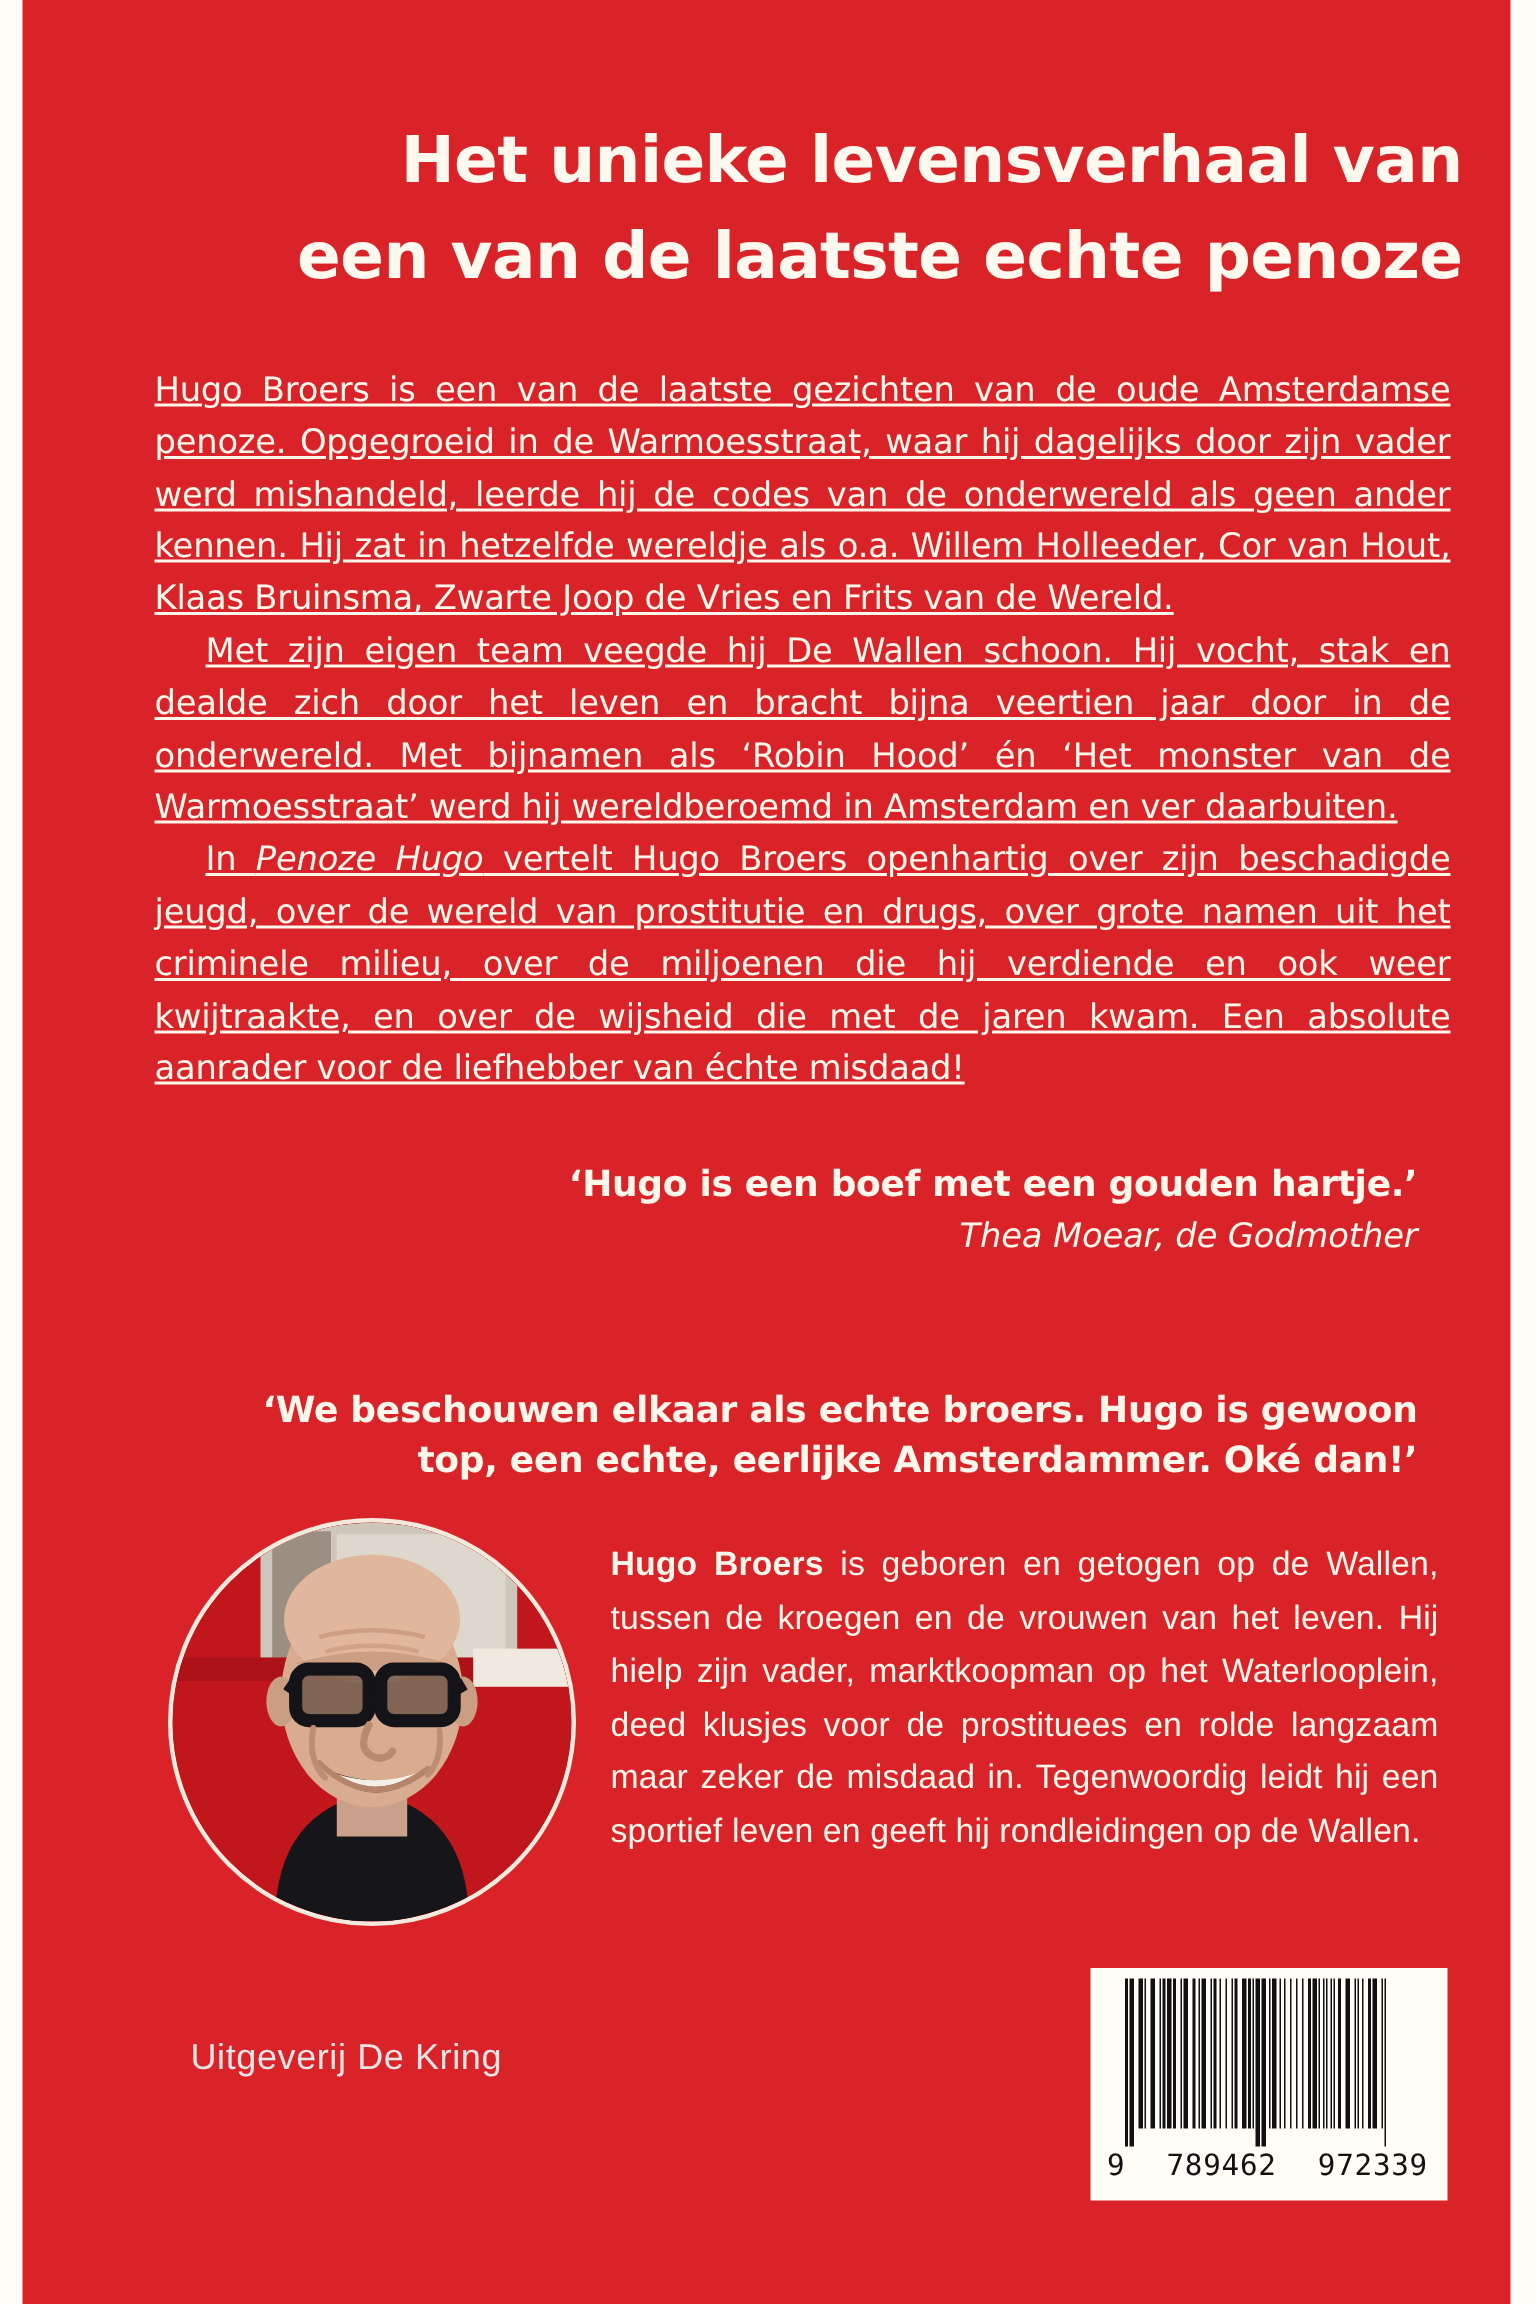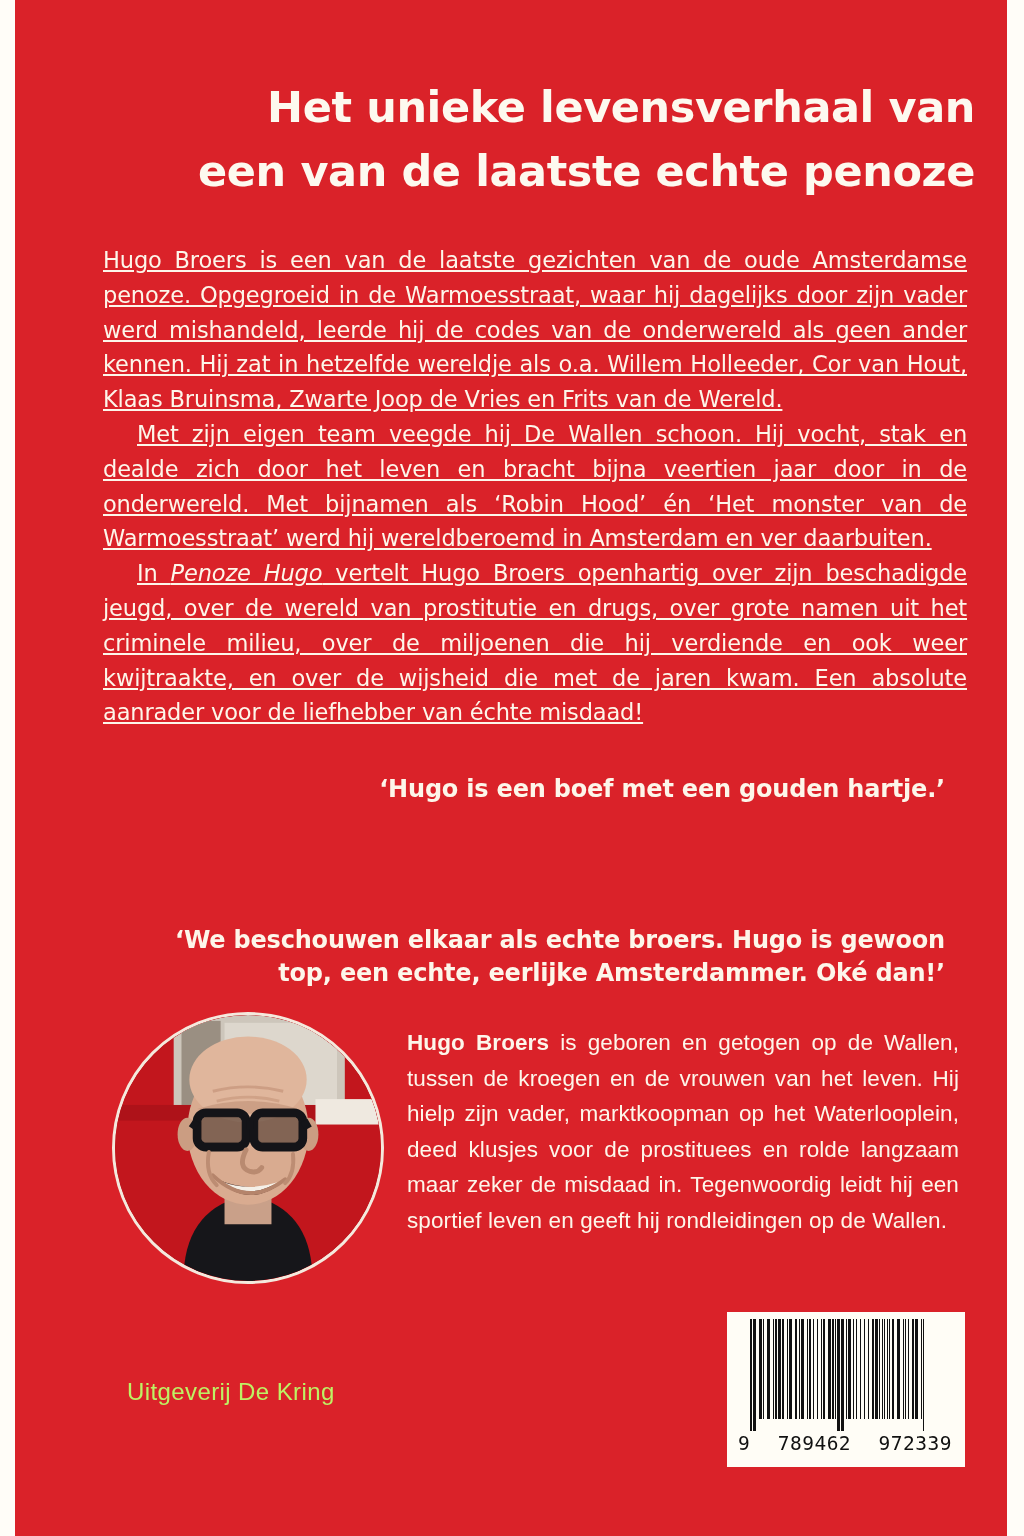--- a/index.html
+++ b/index.html
@@ -104,25 +104,24 @@
   #pub-logo .lg-kri  { top:25px; font-size:29px; letter-spacing:-0.5px; }
   #pub-logo .lg-ng   { top:52px; font-size:29px; letter-spacing:-0.5px; }
   #pub-logo .bar {
     position:absolute; left:6px; width:70px; height:3px; background:#da2229;
   }
   #pub-logo .bar1 { top:24px; }
   #pub-logo .bar2 { top:52px; }
 
   #pub-name {
     margin-left:22px;
-    color:#bef264;
+    color:#e5e5e5;
     font-family:"Liberation Sans", sans-serif;
     font-size:24px;
     letter-spacing:0.4px;
-    margin-top:20px;
   }
 
   
   #barcode {
     position:absolute; left:712px; top:1312px;
     width:238px; height:155px;
     background:#fffdf6;
     padding:7px 9px 3px 9px;
   }
   #barcode .bars { height:112px; display:flex; align-items:stretch; margin-left:14px; }
@@ -146,20 +145,21 @@
   </div>
 
   <div id="blurb">
     <p>Hugo Broers is een van de laatste gezichten van de oude Amsterdamse penoze. Opgegroeid in de Warmoesstraat, waar hij dagelijks door zijn vader werd mishandeld, leerde hij de codes van de onderwereld als geen ander kennen. Hij zat in hetzelfde wereldje als o.a. Willem Holleeder, Cor van Hout, Klaas Bruinsma, Zwarte Joop de Vries en Frits van de Wereld.</p>
     <p>Met zijn eigen team veegde hij De Wallen schoon. Hij vocht, stak en dealde zich door het leven en bracht bijna veertien jaar door in de onderwereld. Met bijnamen als ‘Robin Hood’ én ‘Het monster van de Warmoesstraat’ werd hij wereldberoemd in Amsterdam en ver daarbuiten.</p>
     <p><span>In </span><em>Penoze Hugo</em><span> vertelt Hugo Broers openhartig over zijn beschadigde jeugd, over de wereld van prostitutie en drugs, over grote namen uit het criminele milieu, over de miljoenen die hij verdiende en ook weer kwijtraakte, en over de wijsheid die met de jaren kwam. Een absolute aanrader voor de liefhebber van échte misdaad!</span></p>
   </div>
 
   <div class="quote-block" id="quote1">
     <div class="quote-text">‘Hugo is een boef met een gouden hartje.’</div>
+    <div class="quote-attr">Thea Moear, de Godmother</div>
   </div>
 
   <div class="quote-block" id="quote2">
     <div class="quote-text">‘We beschouwen elkaar als echte broers. Hugo is gewoon top, een echte, eerlijke Amsterdammer. Oké dan!’</div>
   </div>
 
   <div id="author-photo">
     <svg viewBox="0 0 272 272" preserveAspectRatio="xMidYMid slice">
       <defs>
         <clipPath id="circ">

